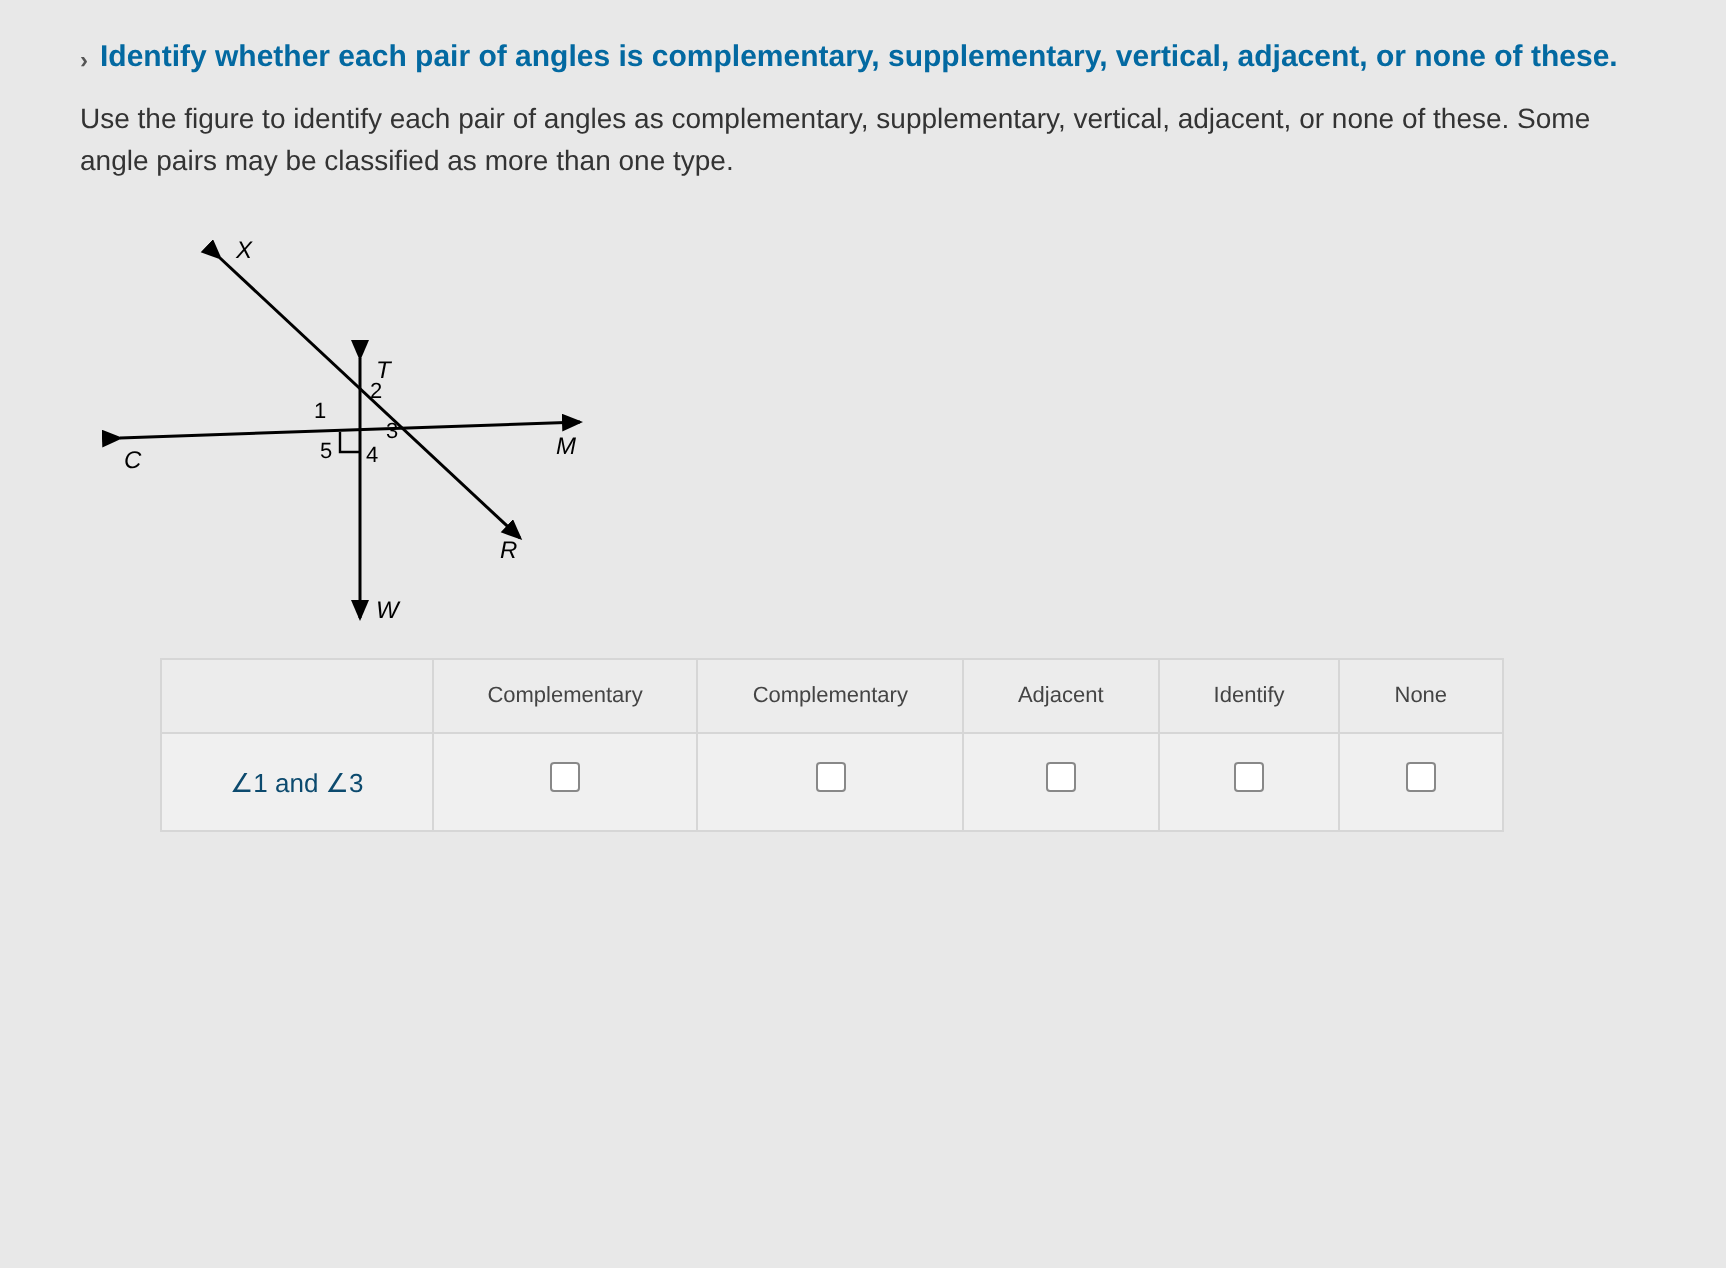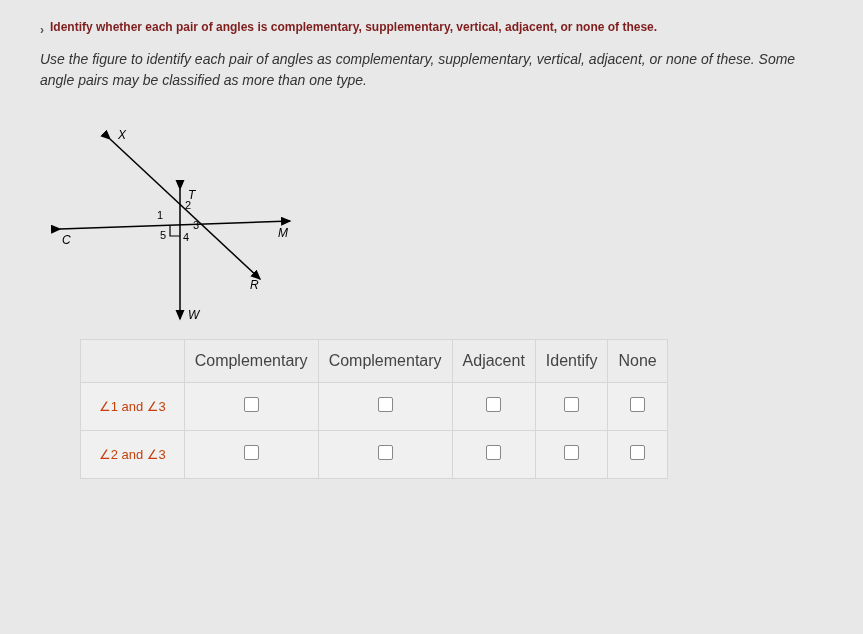--- a/index.html
+++ b/index.html
@@ -17,29 +17,28 @@
       margin-bottom: 12px;
     }
     .chevron {
       color: #555;
       font-size: 12px;
       margin-top: 3px;
       font-weight: bold;
     }
     .title {
       font-weight: bold;
-      font-size: 12px;
-      color: #7f1d1d;
+      font-size: 15px;
+      color: #0369a1;
     }
     .instructions {
       font-size: 14px;
       color: #333;
       line-height: 1.5;
-      margin-bottom: 28px;
-      font-style: italic;
+      margin-bottom: 18px;
     }
     .figure-area {
       width: 280px;
       height: 210px;
       margin-bottom: 10px;
     }
     .table-wrap {
       margin-left: 40px;
       margin-top: 10px;
     }
@@ -49,28 +48,28 @@
     }
     th, td {
       border: 1px solid #d6d6d6;
       padding: 14px 10px;
       text-align: center;
       vertical-align: middle;
     }
     th {
       font-weight: normal;
       color: #444;
-      font-size: 16px;
-      padding: 12px 10px;
+      font-size: 11px;
+      padding: 12px 27px;
       background: #ececec;
     }
     td.row-label {
       font-size: 13px;
-      color: #c2410c;
-      padding: 14px 18px;
+      color: #0c4a6e;
+      padding: 14px 34px;
       white-space: nowrap;
     }
     .checkbox {
       width: 15px;
       height: 15px;
       border: 1.5px solid #888;
       background: #fff;
       display: inline-block;
       border-radius: 2px;
       cursor: pointer;
@@ -135,27 +134,19 @@
     </thead>
     <tbody id="tbody">
         <tr>
           <td class="row-label">∠1 and ∠3</td>
           <td><span class="checkbox"></span></td>
           <td><span class="checkbox"></span></td>
           <td><span class="checkbox"></span></td>
           <td><span class="checkbox"></span></td>
           <td><span class="checkbox"></span></td>
         </tr>
-        <tr>
-          <td class="row-label">∠2 and ∠3</td>
-          <td><span class="checkbox"></span></td>
-          <td><span class="checkbox"></span></td>
-          <td><span class="checkbox"></span></td>
-          <td><span class="checkbox"></span></td>
-          <td><span class="checkbox"></span></td>
-        </tr>
       </tbody>
   </table>
 </div>
 
 <div class="submit-section">
   
 </div>
 
 </body></html>

